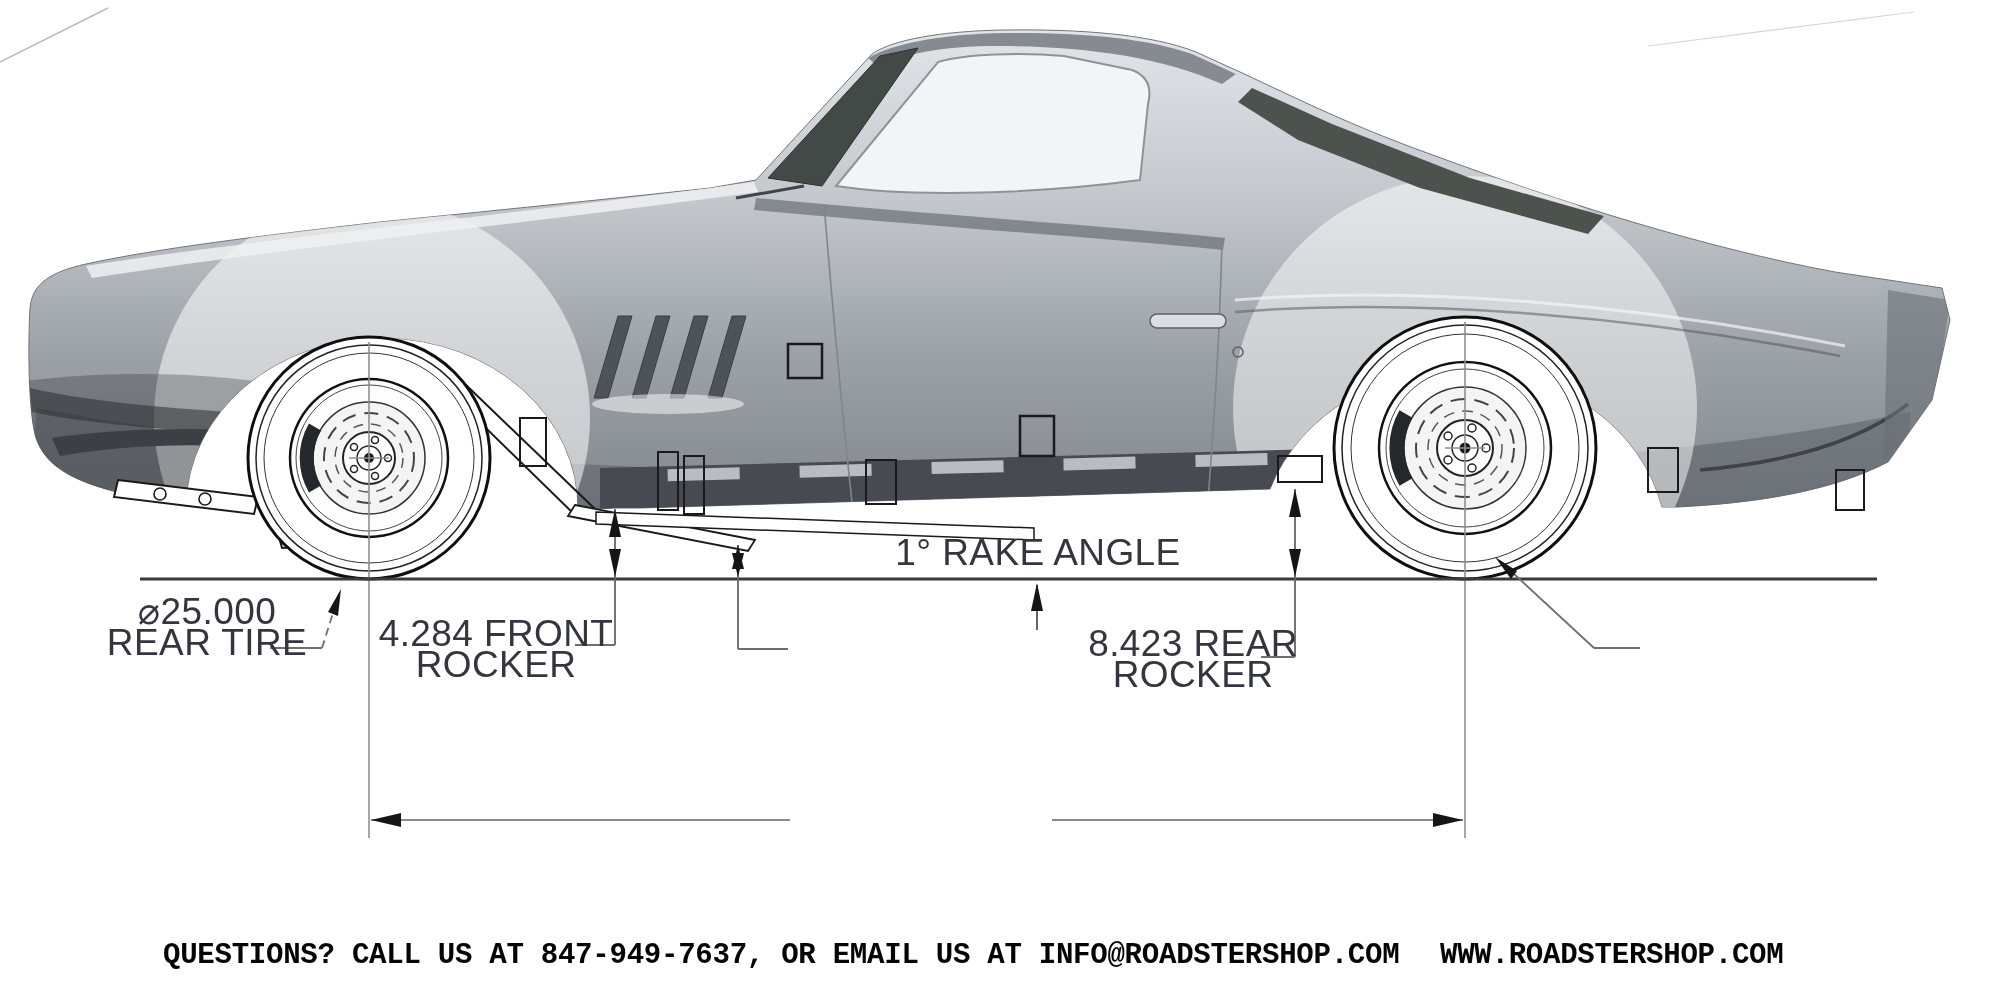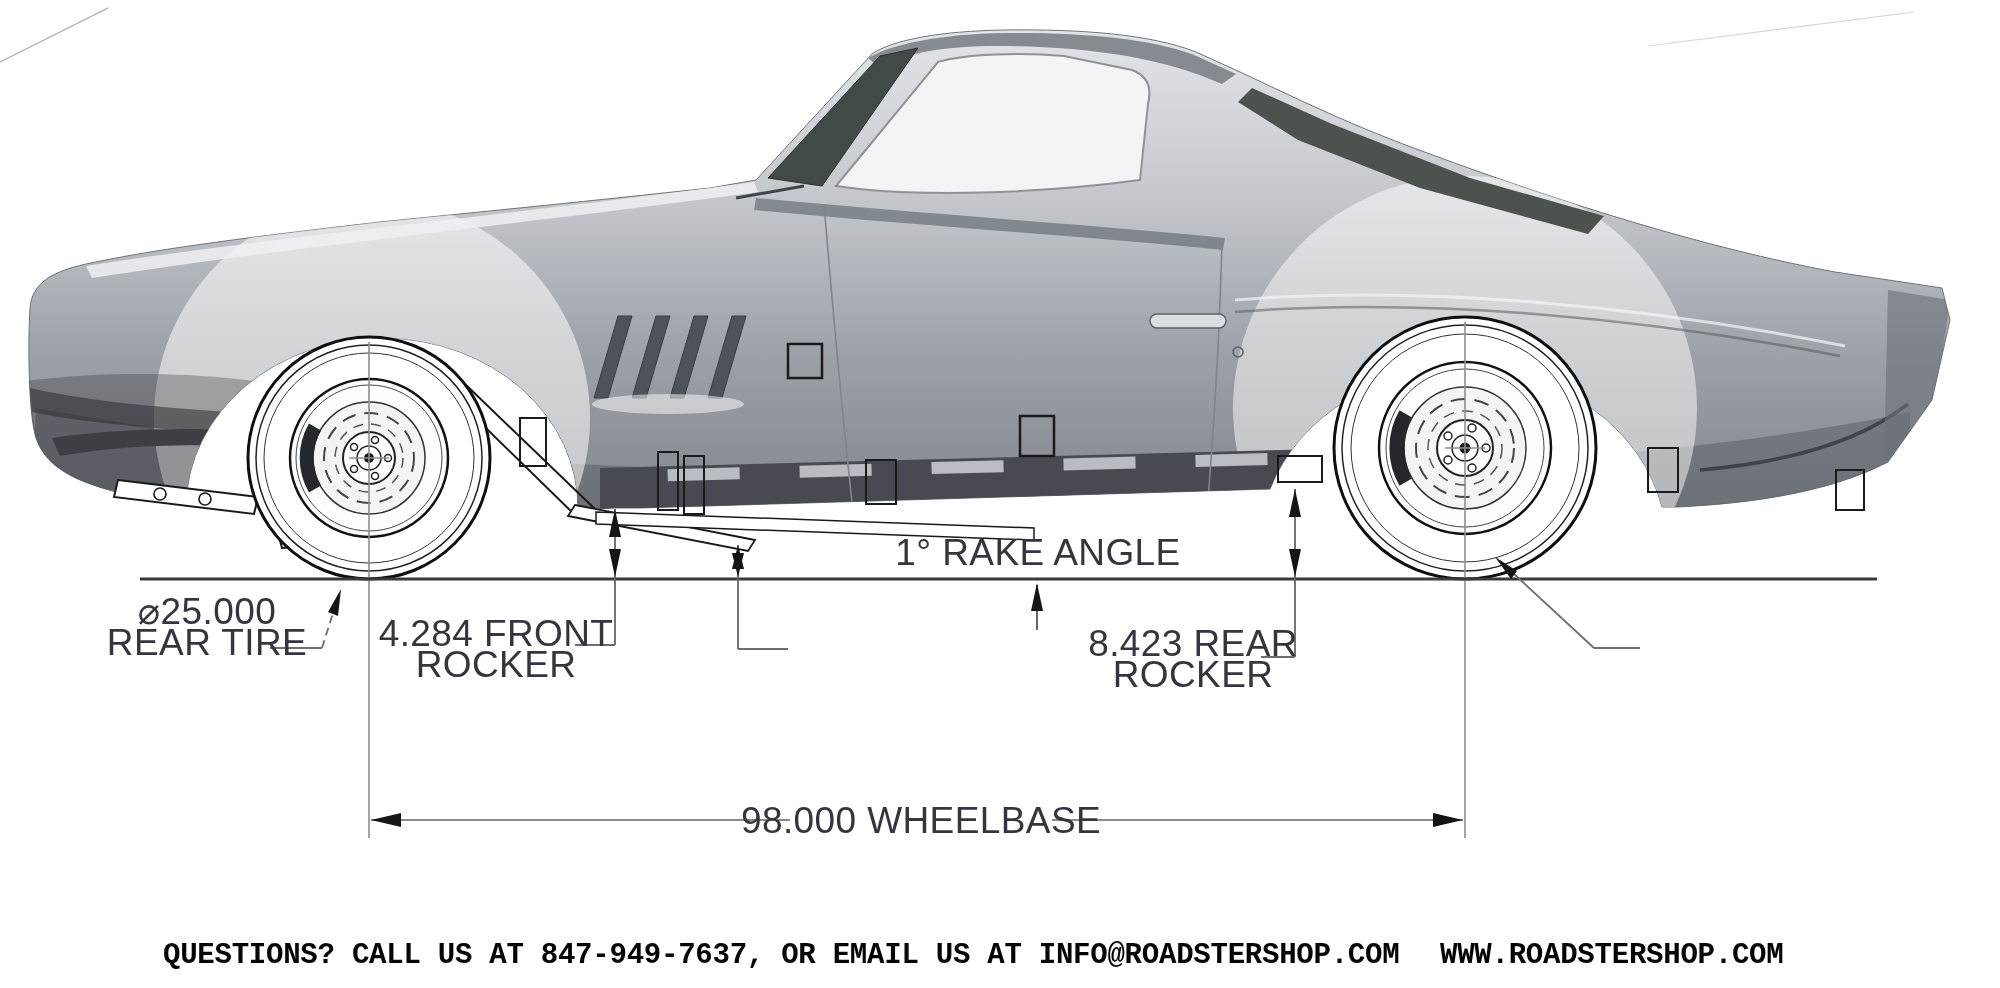--- a/index.html
+++ b/index.html
@@ -261,22 +261,19 @@
   <div class="dim-label" style="left:1038px; top:537px;">
     <div>1° RAKE ANGLE</div>
   </div>
 
   <div class="dim-label" style="left:1193px; top:628px;">
     <div>8.423 REAR</div>
     <div>ROCKER</div>
   </div>
 
 
-  <div class="dim-label" style="left:921px; top:805px;">
-    <div>98.000 WHEELBASE</div>
-  </div>
 
   <div class="footer">
     <span class="contact">QUESTIONS? CALL US AT 847-949-7637, OR EMAIL US AT INFO@ROADSTERSHOP.COM</span>
     <span class="website">WWW.ROADSTERSHOP.COM</span>
   </div>
 
 </div>
 
 </body></html>

